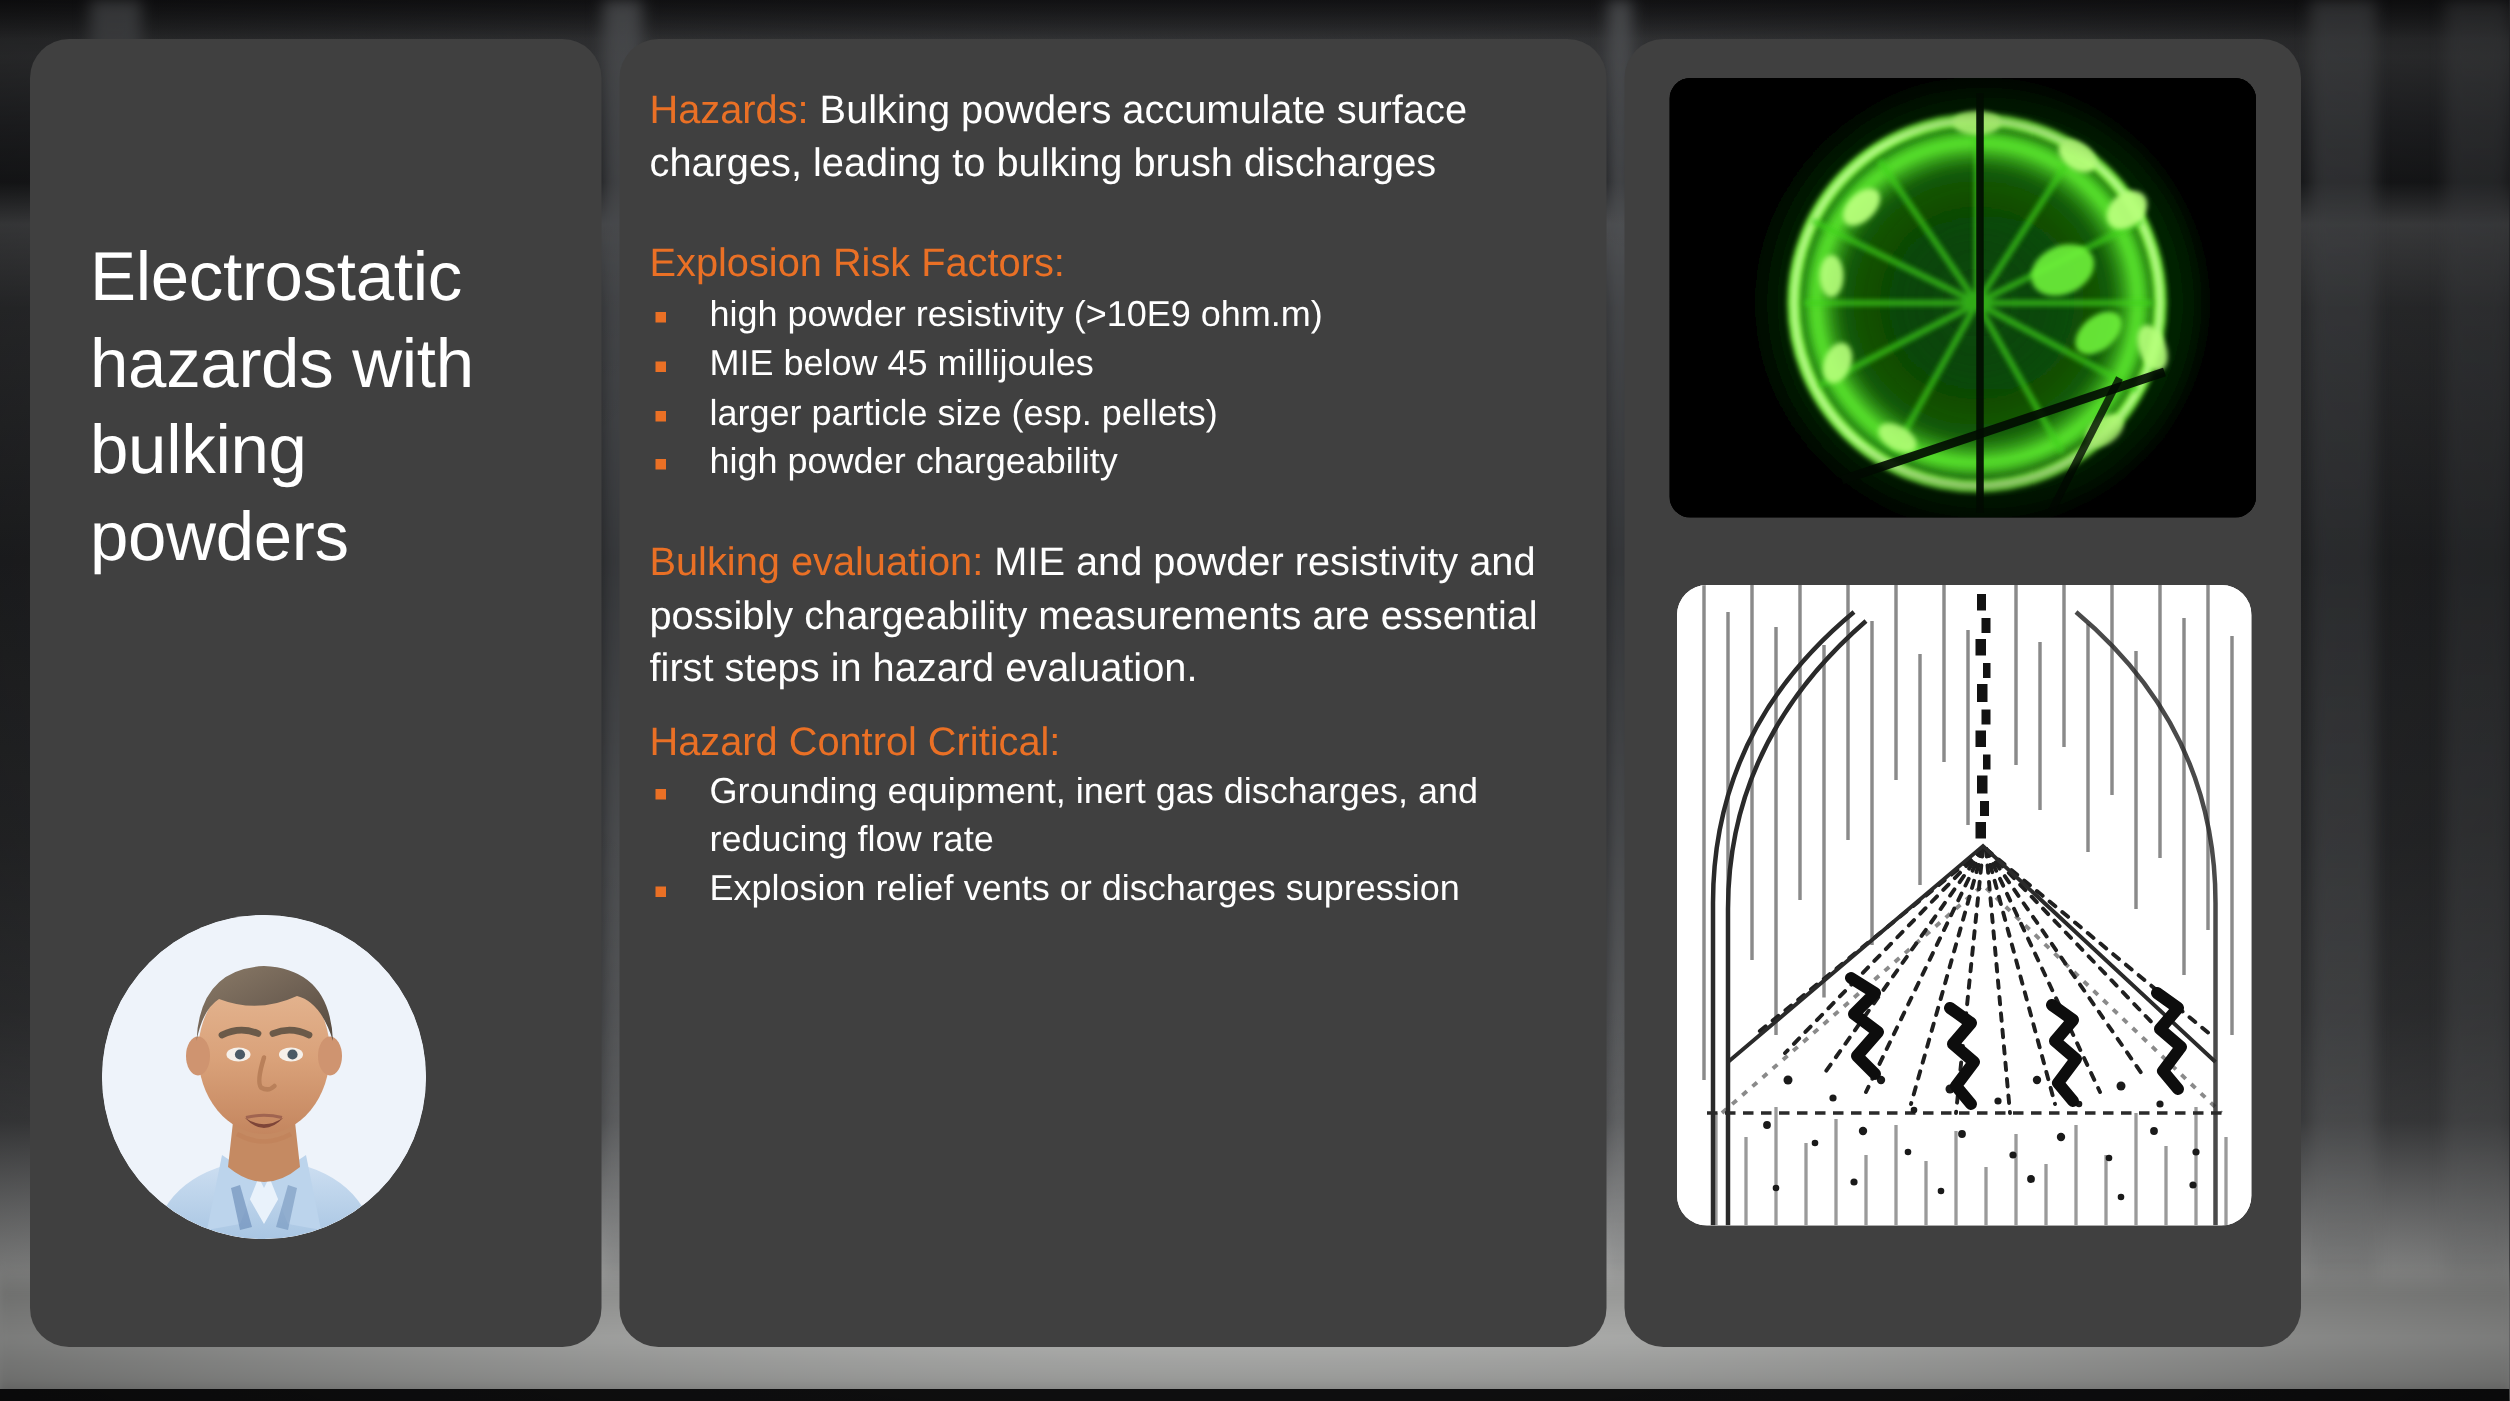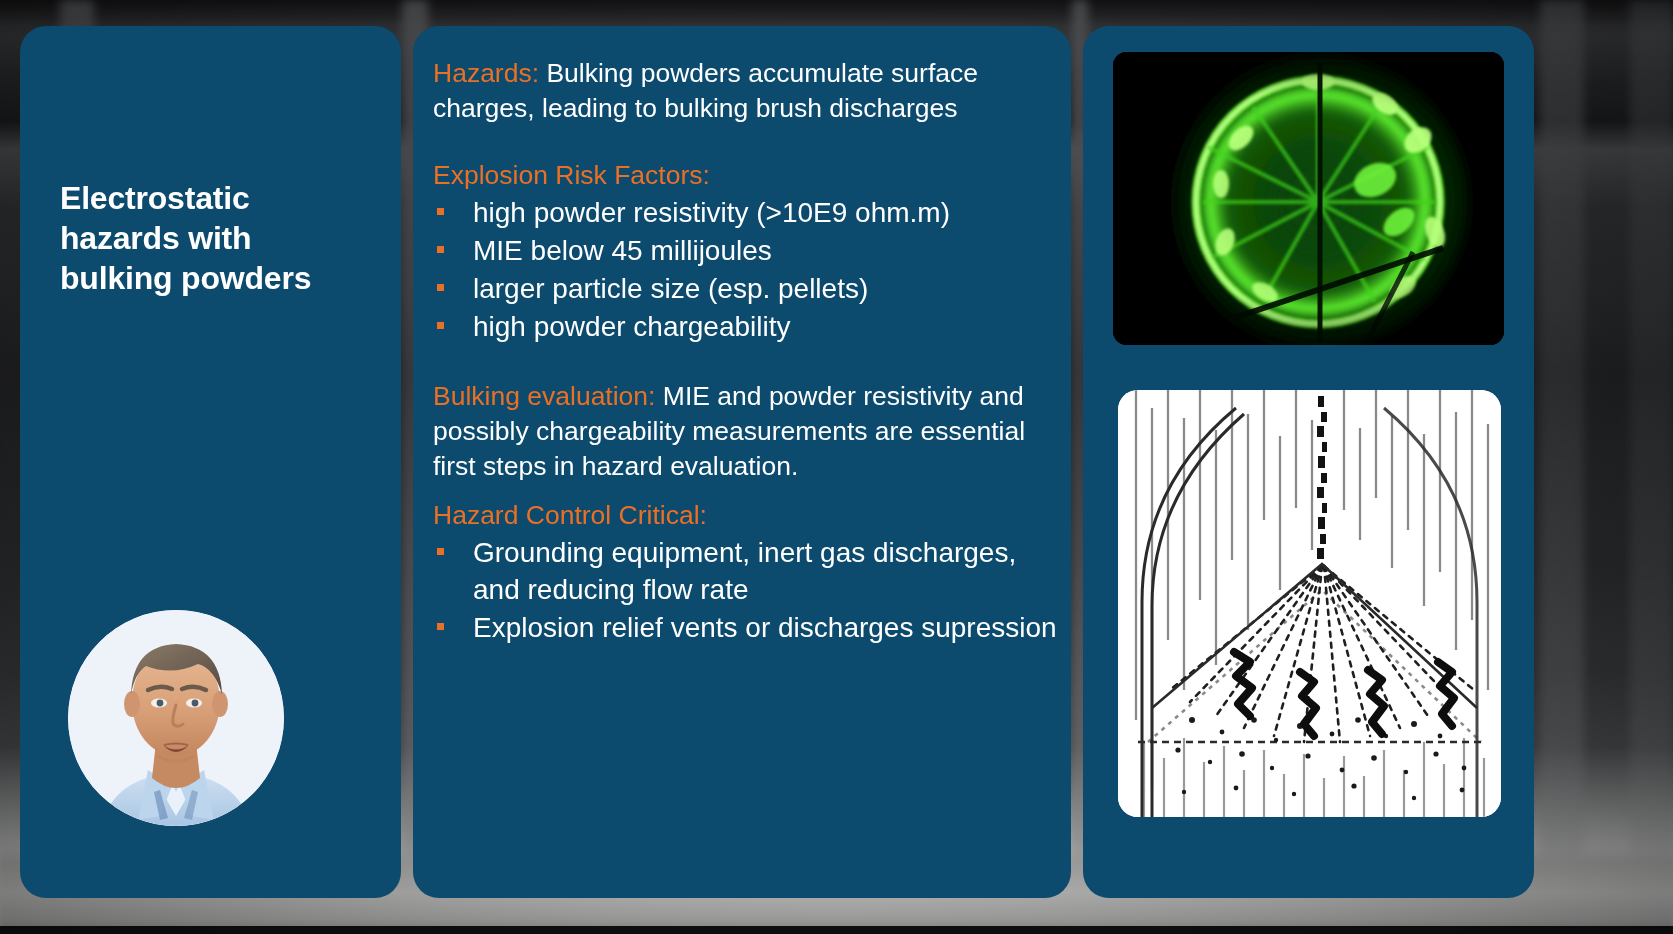--- a/index.html
+++ b/index.html
@@ -38,32 +38,31 @@
     background:linear-gradient(180deg,#141416 0%, rgba(20,20,22,0) 100%);
   }
   #backdrop .vig {
     position:absolute; inset:0;
     background:radial-gradient(ellipse at 50% 45%, rgba(0,0,0,0) 40%, rgba(0,0,0,.45) 100%);
   }
 
   
   .card {
     position:absolute;
-    background:#0c4a6e;
+    background:#404040;
     border-radius:26px;
   }
 
   
   #card-title { left:20px; top:26px; width:381px; height:872px; }
   #title-text {
     position:absolute; left:40px; top:130px; width:310px;
     color:#ffffff;
-    font-size:32px; line-height:1.255; font-weight:700;
+    font-size:46px; line-height:1.255; font-weight:400;
     letter-spacing:-.2px;
-    margin-top:22px;
   }
   #avatar-wrap {
     position:absolute; left:48px; top:584px;
     width:216px; height:216px; border-radius:50%;
     overflow:hidden; background:#eef3fa;
   }
   .av-svg { display:block; width:216px; height:216px; }
 
   
   #card-content { left:413px; top:26px; width:658px; height:872px; }
@@ -74,21 +73,21 @@
   .para { margin-bottom:0; }
   .lead { color:#ea7025; }
   .gap-lg { height:32px; }
   .gap-md { height:14px; }
 
   ul.blist { list-style:none; margin:0; padding:0; }
   ul.blist li {
     position:relative;
     padding-left:40px;
     margin:0 0 1px 0;
-    font-size:28px; line-height:1.33;
+    font-size:24px; line-height:1.33;
     color:#ffffff;
   }
   ul.blist li::before {
     content:"";
     position:absolute; left:4px; top:14px;
     width:7px; height:7px; background:#ea7025;
   }
 
   
   #card-media { left:1083px; top:26px; width:451px; height:872px; }

